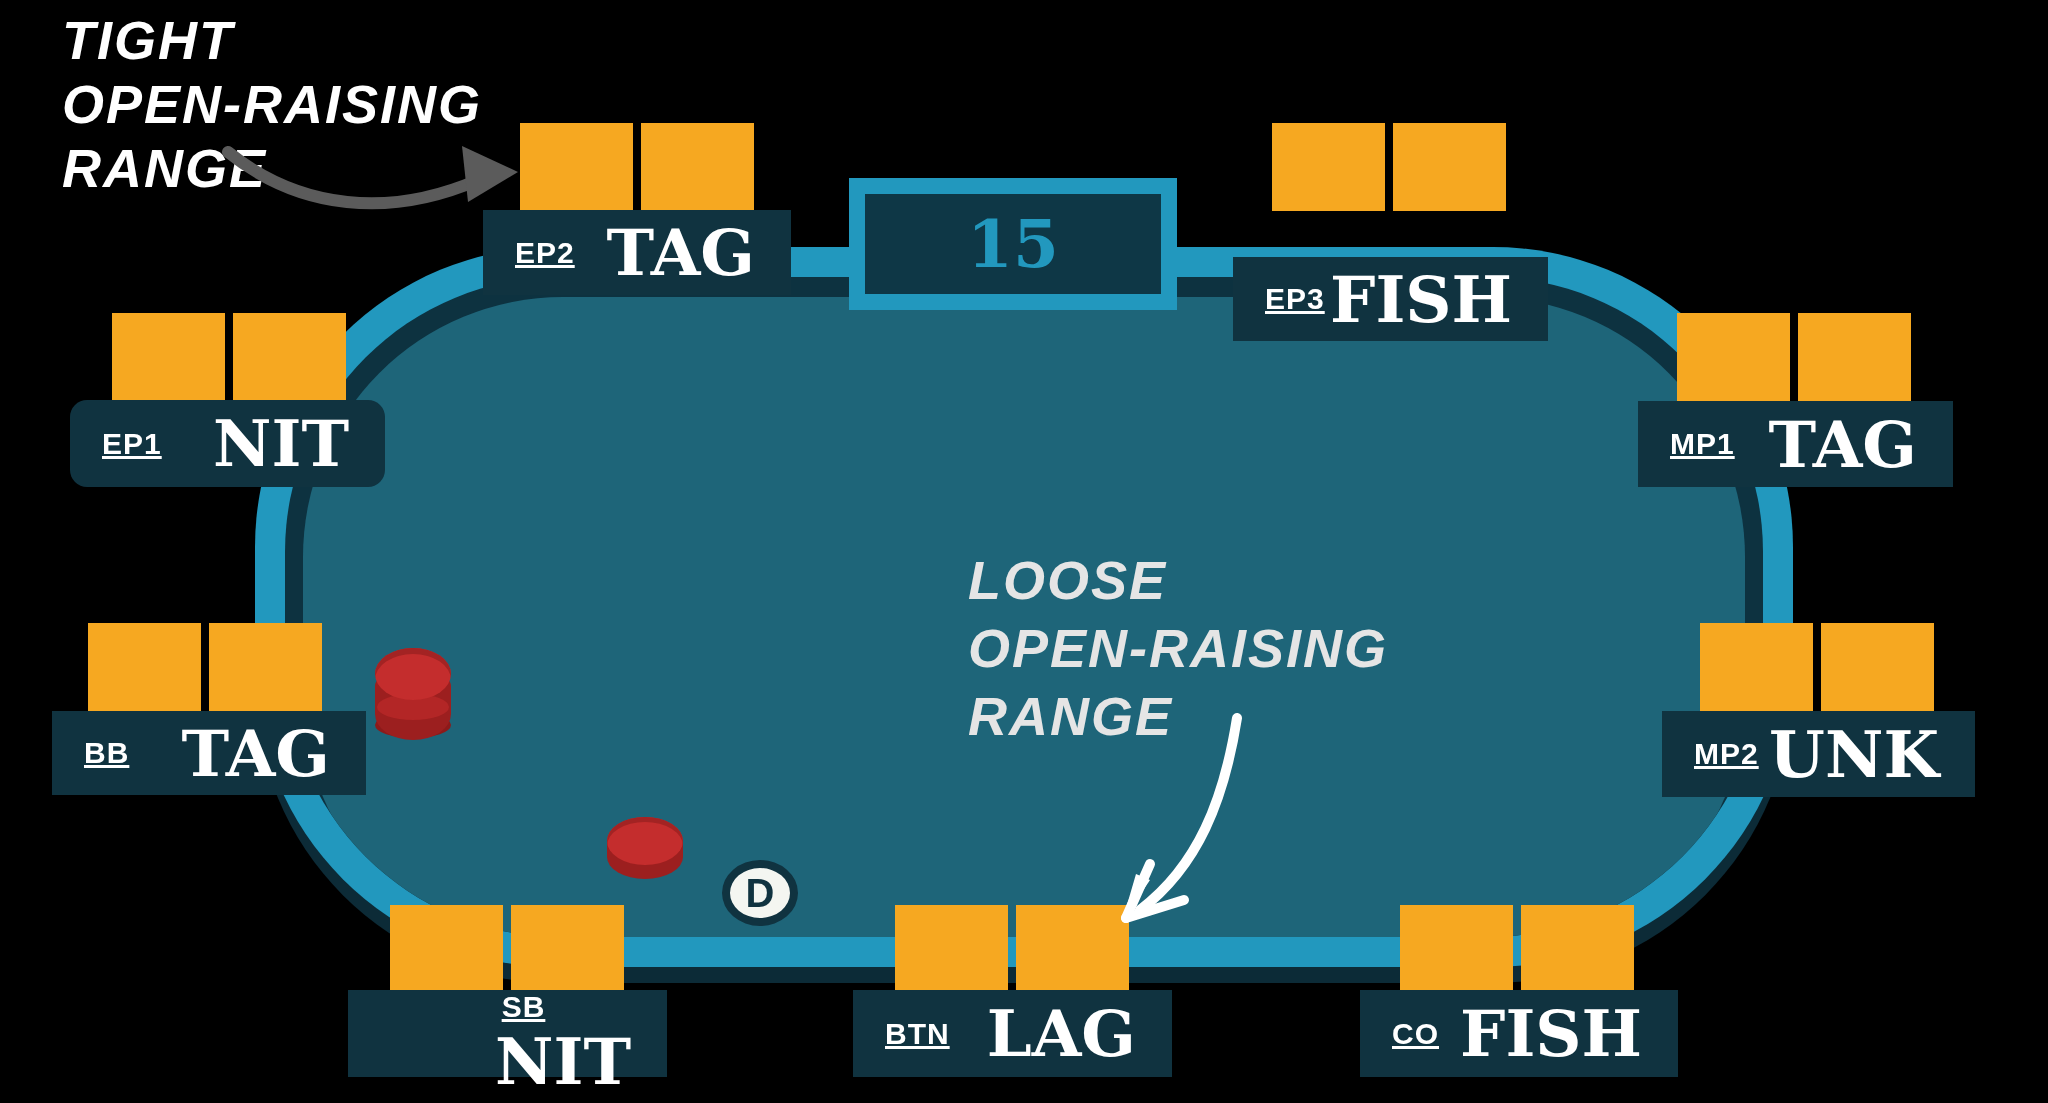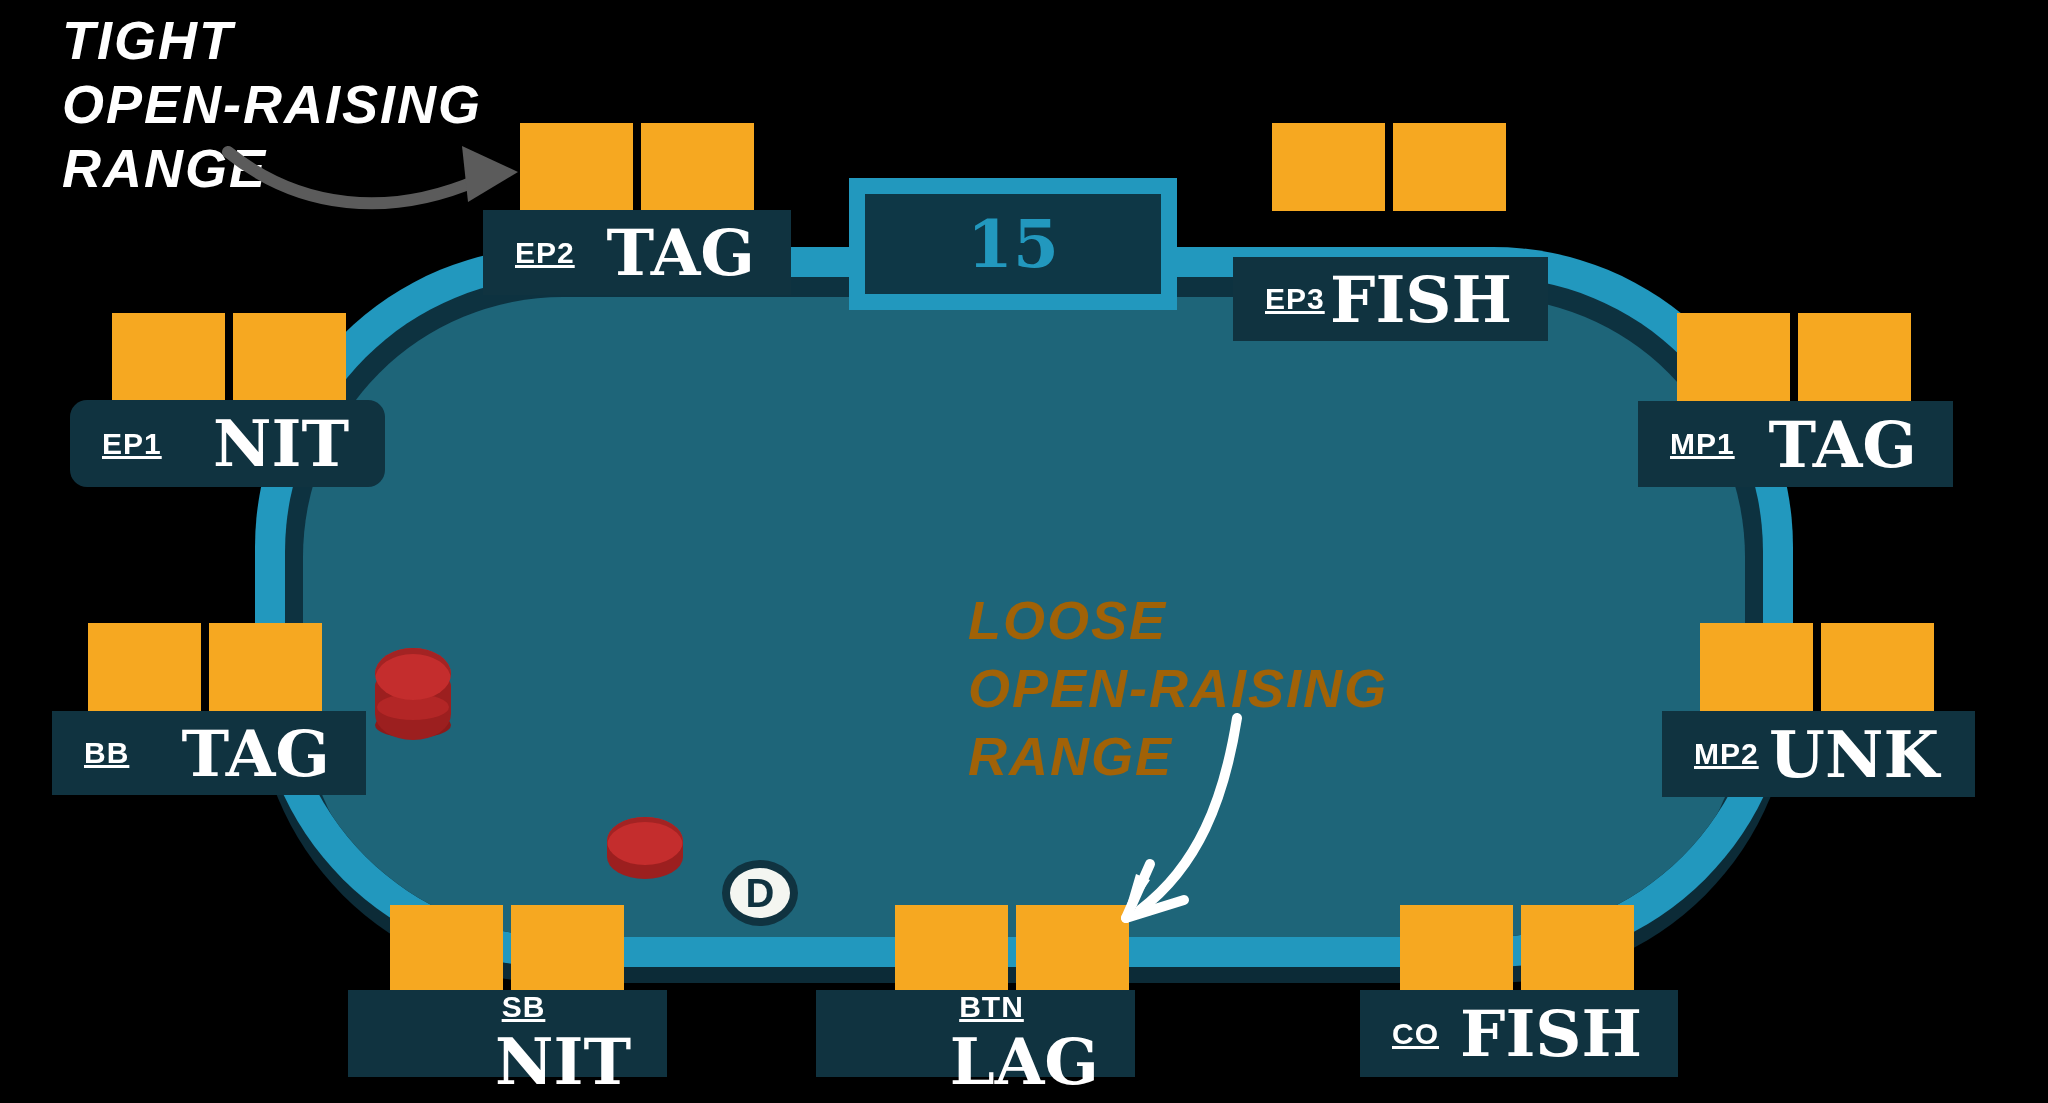--- a/index.html
+++ b/index.html
@@ -29,29 +29,29 @@
   .badge { position:absolute; background:#103340; display:flex; align-items:center; z-index:4; }
   .pos   { font:700 30px "Liberation Sans",sans-serif; color:#FFFFFF; margin-left:32px; letter-spacing:1px;text-decoration:underline; }
   .type  { font:700 64px "DejaVu Serif",serif; color:#FFFFFF; margin-left:auto; margin-right:36px; }
 
   .ep1-cards {left:112px; top:313px;}  .ep1-badge {left:70px;   top:400px; width:315px; height:87px;border-radius:17px;}
   .ep2-cards {left:520px; top:123px;}  .ep2-badge {left:483px;  top:210px; width:308px; height:85px;}
   .ep3-cards {left:1272px;top:123px;}  .ep3-badge {left:1233px; top:210px; width:315px; height:84px;margin-top:47px;}
   .mp1-cards {left:1677px;top:313px;}  .mp1-badge {left:1638px; top:401px; width:315px; height:86px;}
   .mp2-cards {left:1700px;top:623px;}  .mp2-badge {left:1662px; top:711px; width:313px; height:86px;text-align:right;}
   .co-cards  {left:1400px;top:905px;}  .co-badge  {left:1360px; top:990px; width:318px; height:87px;}
-  .btn-cards {left:895px; top:905px;}  .btn-badge {left:816px;  top:990px; width:319px; height:87px;flex-direction:column;}
+  .btn-cards {left:895px; top:905px;}  .btn-badge {left:853px;  top:990px; width:319px; height:87px;}
   .sb-cards  {left:390px; top:905px;}  .sb-badge  {left:348px;  top:990px; width:319px; height:87px;flex-direction:column;}
   .bb-cards  {left:88px;  top:623px;}  .bb-badge  {left:52px;   top:711px; width:314px; height:84px;}
 
   
   .note { position:absolute; z-index:7; font:700 italic 54px "Liberation Sans",sans-serif;
           letter-spacing:2px; line-height:64px; }
   .note-tight { left:62px; top:8px;  color:#ffffff; }
-  .note-loose { left:968px; top:546px; color:#a16207; line-height:68px;margin-top:40px; }
+  .note-loose { left:968px; top:546px; color:#e5e5e5; line-height:68px; }
 
   .arrow-layer { position:absolute; left:0; top:0; width:2048px; height:1103px; z-index:7; pointer-events:none; }
 
   
   .chip-stack { position:absolute; left:375px; top:648px; width:76px; height:92px; z-index:3; }
   .cs-body   { position:absolute; left:0; top:28px; width:76px; height:64px; background:#9C1F1F;
                border-radius:12px 12px 38px 38px / 10px 10px 26px 26px; }
   .cs-stripe { position:absolute; left:2px; top:46px; width:72px; height:26px; background:#B32626; border-radius:50%; }
   .cs-lip    { position:absolute; left:0; top:64px; width:76px; height:26px; background:#8C1A1A; border-radius:50%; }
   .cs-top    { position:absolute; left:0; top:0; width:76px; height:52px; background:#C42D2D;

